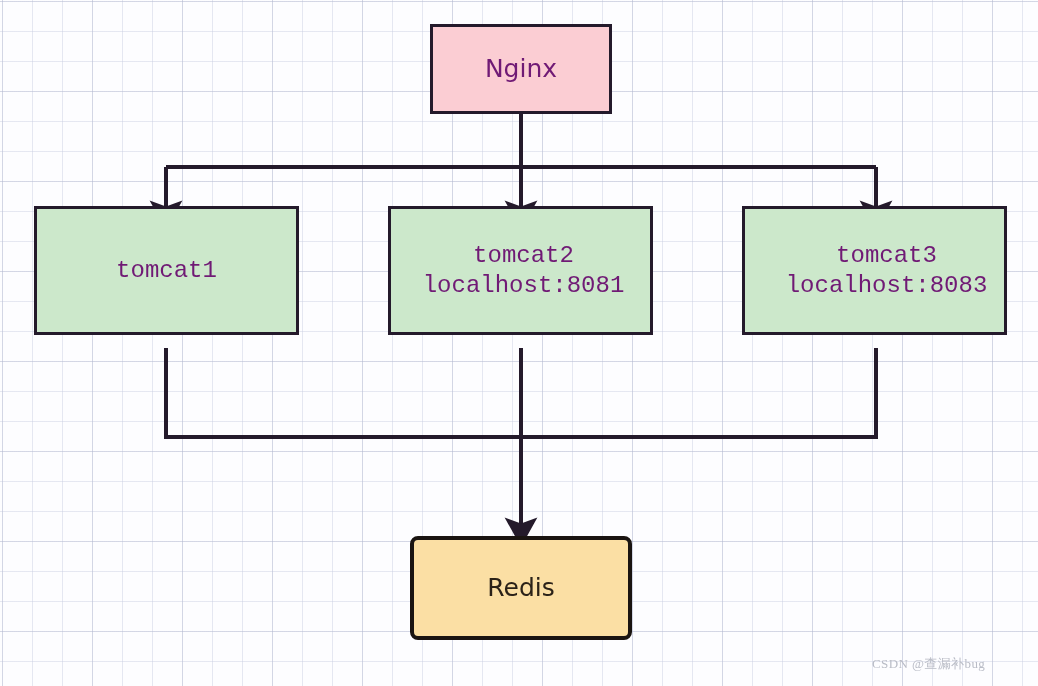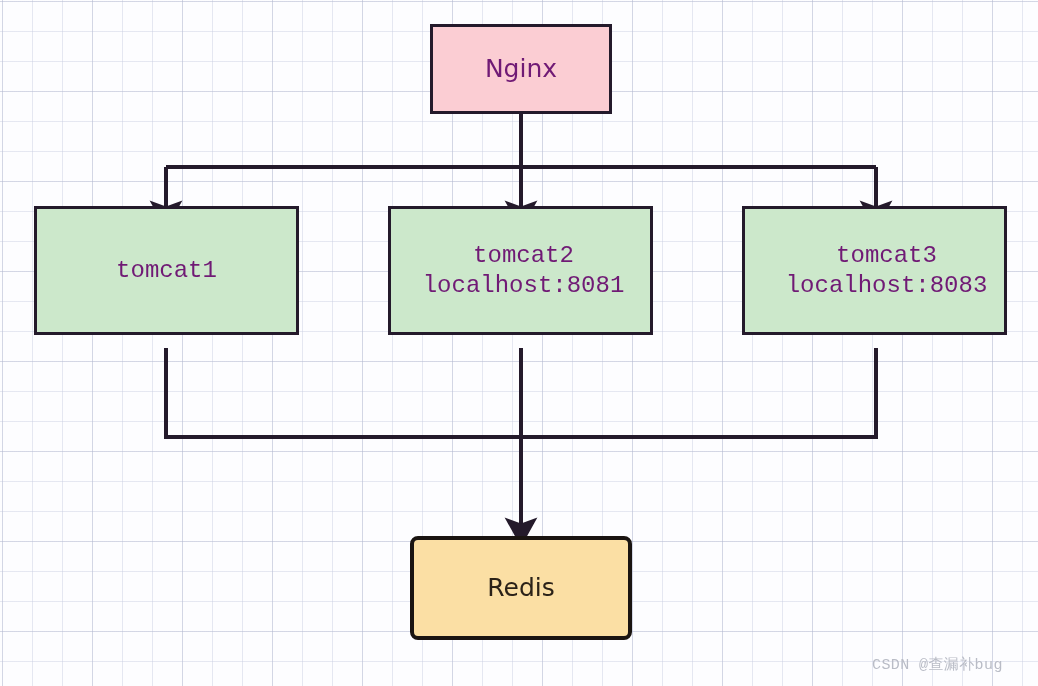--- a/index.html
+++ b/index.html
@@ -89,26 +89,26 @@
     border: 4px solid #1a1411;
     border-radius: 8px;
     font-size: 25px;
     color: #2b2218;
   }
 
   .watermark {
     position: absolute;
     left: 872px;
     top: 655px;
-    font-size: 15px;
+    font-size: 13px;
     color: #b9bcc6;
     letter-spacing: 0.4px;
     white-space: nowrap;
     z-index: 4;
-    font-family: Liberation Mono, monospace;
+    font-family: Liberation Serif, serif;
   }
 </style>
 </head>
 <body>
 
 <div id="canvas">
 
   <svg id="edges" width="1038" height="686" viewBox="0 0 1038 686">
     <defs>
       <marker id="arrowhead" markerWidth="9" markerHeight="9" refX="3.4" refY="4.5" orient="auto" markerUnits="strokeWidth">

